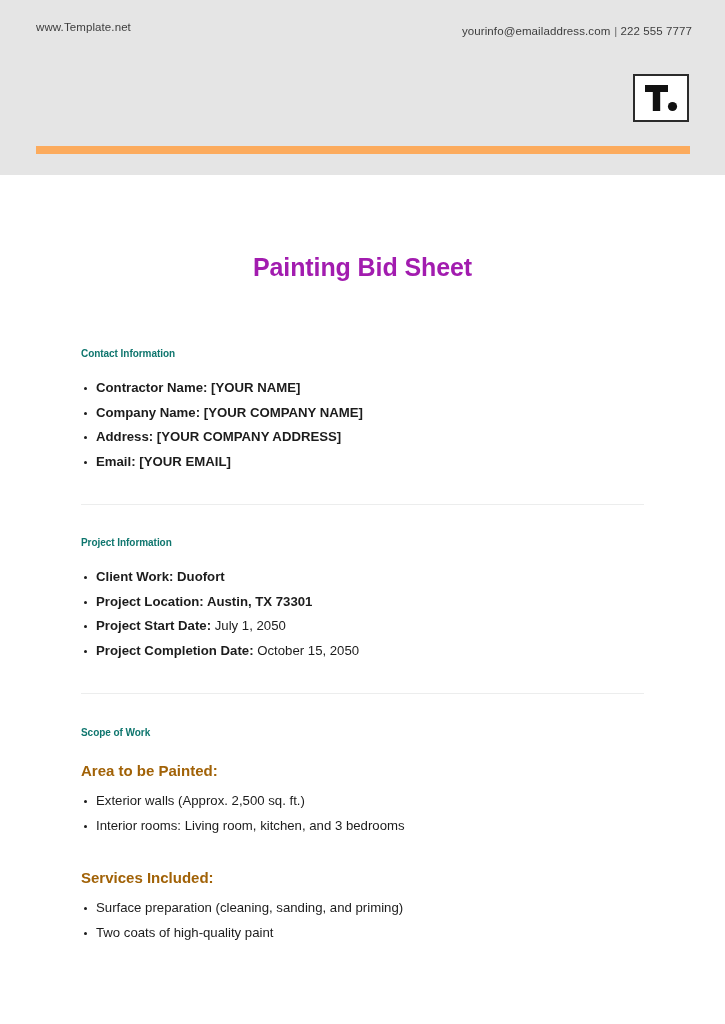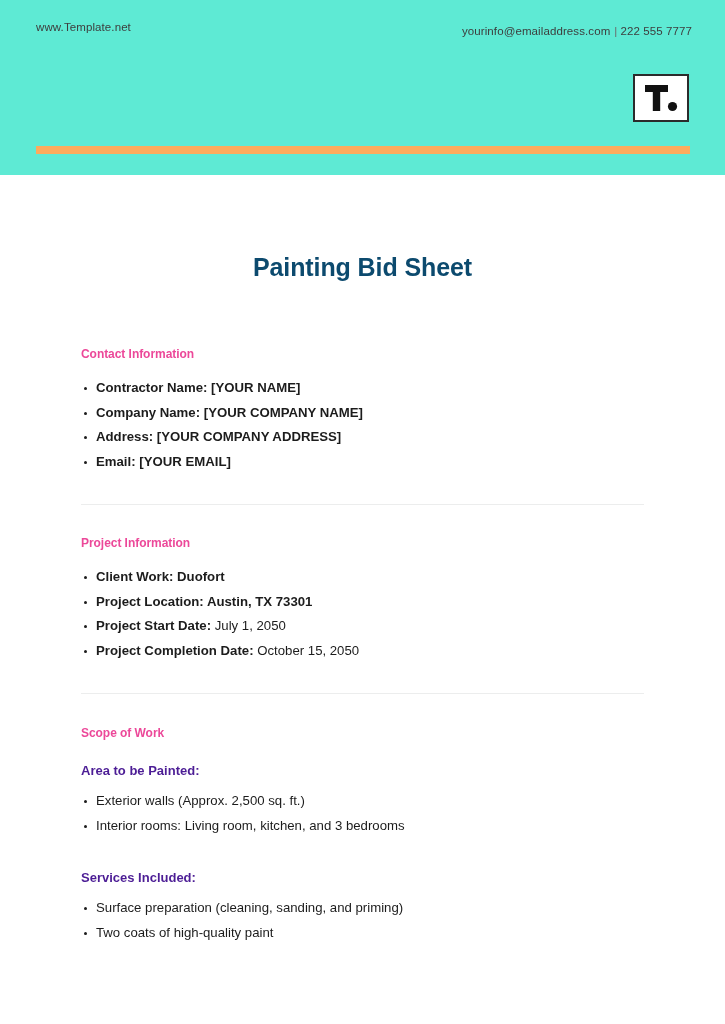--- a/index.html
+++ b/index.html
@@ -15,21 +15,21 @@
     color: #2c2c2c;
     overflow: hidden;
     position: relative;
   }
 
   
   .header-band {
     position: relative;
     width: 725px;
     height: 175px;
-    background: #5eead4;
+    background: #e5e5e5;
     box-sizing: border-box;
   }
   .header-website {
     position: absolute;
     left: 36px;
     top: 20px;
     font-size: 11.5px;
     color: #3d3d3d;
     letter-spacing: 0.1px;
     line-height: 14px;
@@ -79,33 +79,33 @@
     background: #ffffff;
     padding-top: 0;
   }
 
   .doc-title {
     margin: 0;
     padding-top: 77px;
     text-align: center;
     font-size: 25px;
     font-weight: bold;
-    color: #0c4a6e;
+    color: #a21caf;
     letter-spacing: -0.1px;
     line-height: 30px;
   }
 
   .section {
     padding: 0 81px;
     box-sizing: border-box;
   }
   .section-heading {
-    font-size: 12px;
+    font-size: 10px;
     font-weight: bold;
-    color: #ec4899;
+    color: #0f766e;
     line-height: 18px;
     margin: 0;
     letter-spacing: -0.05px;
   }
 
   ul.bullets {
     list-style: none;
     margin: 0;
     padding: 0;
   }
@@ -130,23 +130,23 @@
   ul.bullets li.all-bold { font-weight: bold; }
   ul.bullets li .val { font-weight: normal; }
 
   .divider {
     height: 1px;
     background: #eceded;
     margin: 0 81px;
   }
 
   .sub-heading {
-    font-size: 13px;
+    font-size: 15px;
     font-weight: bold;
-    color: #4c1d95;
+    color: #a16207;
     line-height: 18px;
     margin: 0;
   }
 
   
   .sp-contact-head { padding-top: 63px; }
   .sp-contact-list { padding-top: 13px; }
   .sp-div-1 { padding-top: 30px; }
   .sp-proj-head { padding-top: 29px; }
   .sp-proj-list { padding-top: 13px; }

